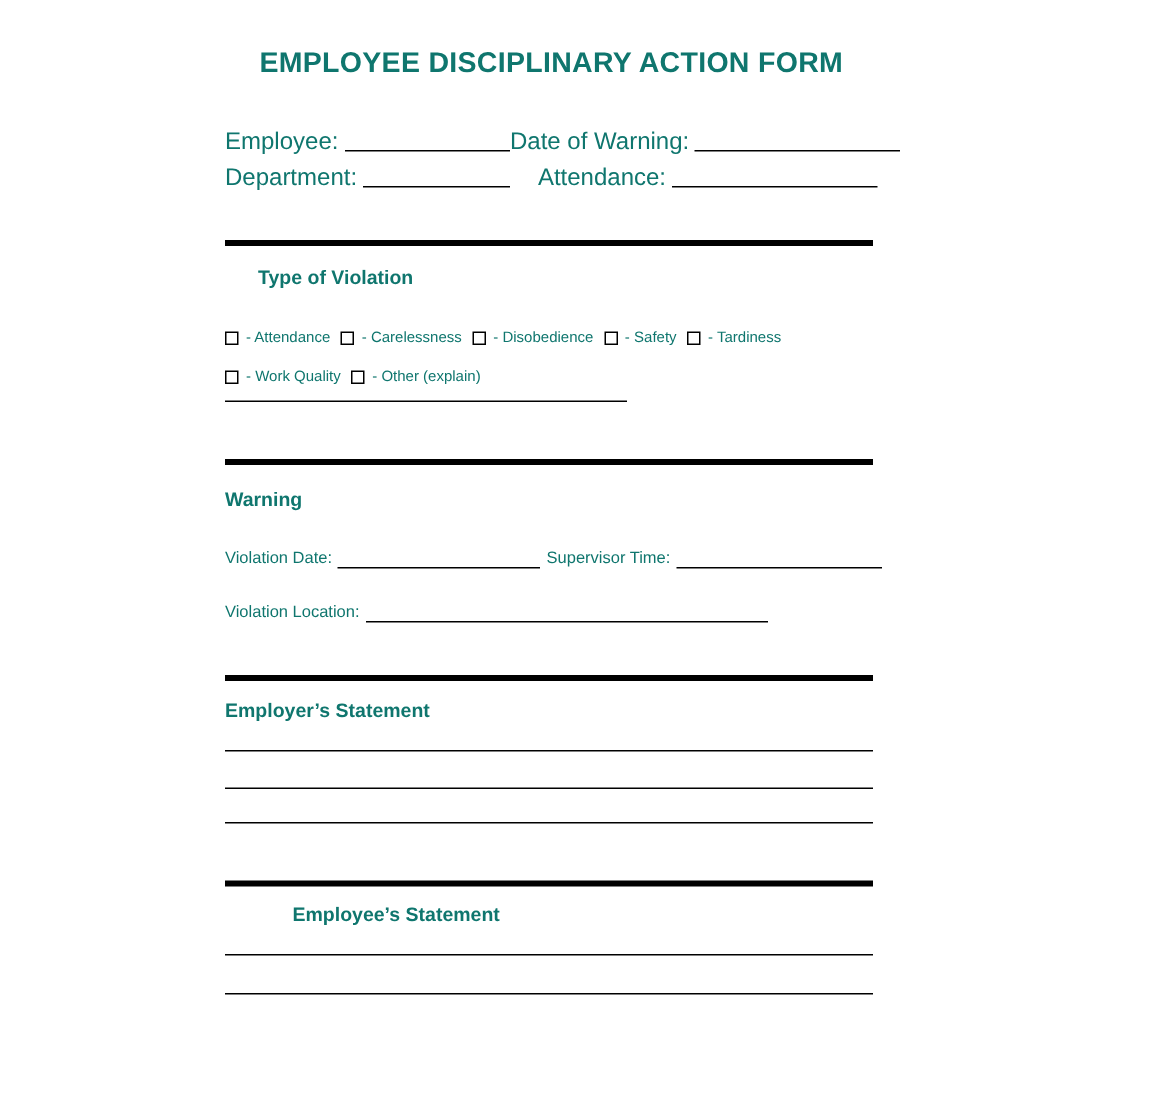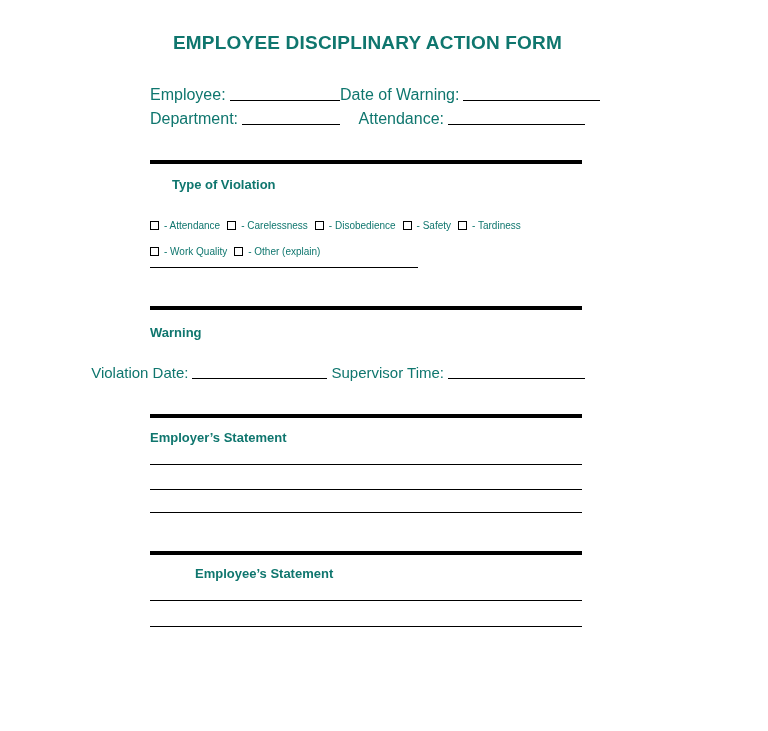--- a/index.html
+++ b/index.html
@@ -81,21 +81,21 @@
     display: inline-block;
     background: #fff;
     flex: 0 0 auto;
   }
   .explain-line {
     margin-top: 9px;
     width: 268px;
     height: 0;
     border-bottom: 1px solid #000;
   }
-  .vio-row { display: flex; align-items: flex-end; gap: 4px; font-size: 15px; line-height: 13px; justify-content: flex-end; }
+  .vio-row { display: flex; align-items: flex-end; gap: 4px; font-size: 11px; line-height: 13px; }
   .vio-row-1 { margin-top: 26px; }
   .vio-row-2 { margin-top: 23px; }
   .writing-line {
     width: 432px;
     border-bottom: 1px solid #000;
   }
   .wl-20 { height: 20px; }
   .wl-25 { height: 25px; }
   .wl-23 { height: 23px; }
   .wl-26 { height: 26px; }
@@ -173,20 +173,24 @@
     <div class="rule rule-2"></div>
     <div class="section-heading h-warning">Warning</div>
 
     <div class="vio-row vio-row-1">
       <span class="label">Violation Date:</span>
       <span class="line w135"></span>
       <span class="label">Supervisor Time:</span>
       <span class="line w137"></span>
     </div>
 
+    <div class="vio-row vio-row-2">
+      <span class="label">Violation Location:</span>
+      <span class="line w268"></span>
+    </div>
 
     <div class="rule rule-3"></div>
     <div class="section-heading h-employer">Employer’s Statement</div>
     <div class="writing-line wl-20"></div>
     <div class="writing-line wl-25"></div>
     <div class="writing-line wl-23"></div>
 
     <div class="rule rule-4"></div>
     <div class="section-heading h-employee">Employee’s Statement</div>
     <div class="writing-line wl-20"></div>

